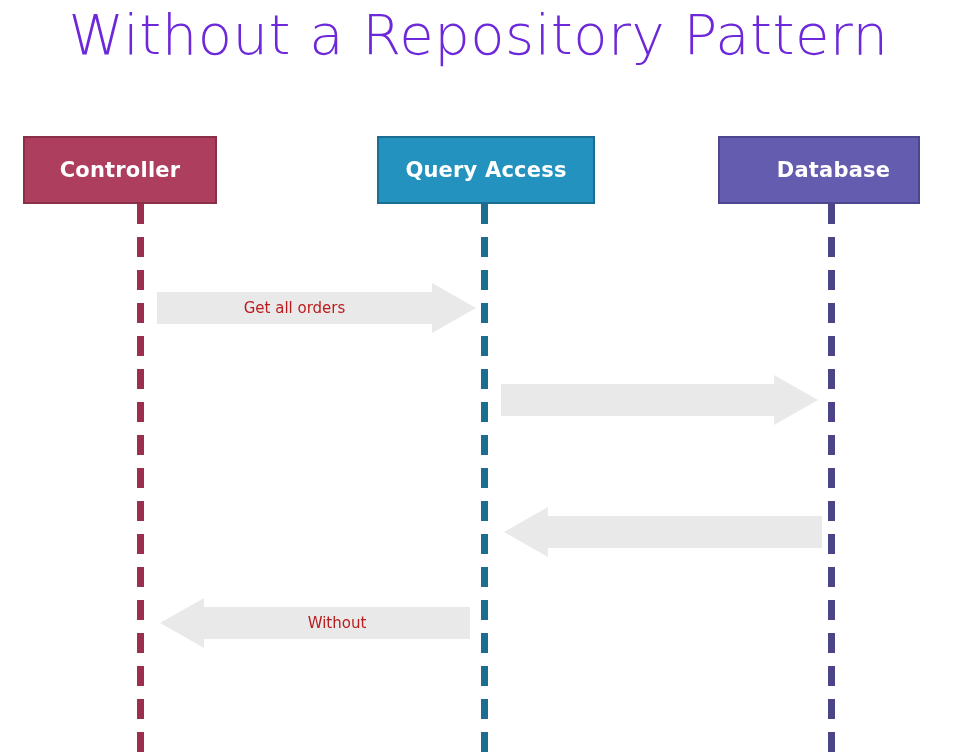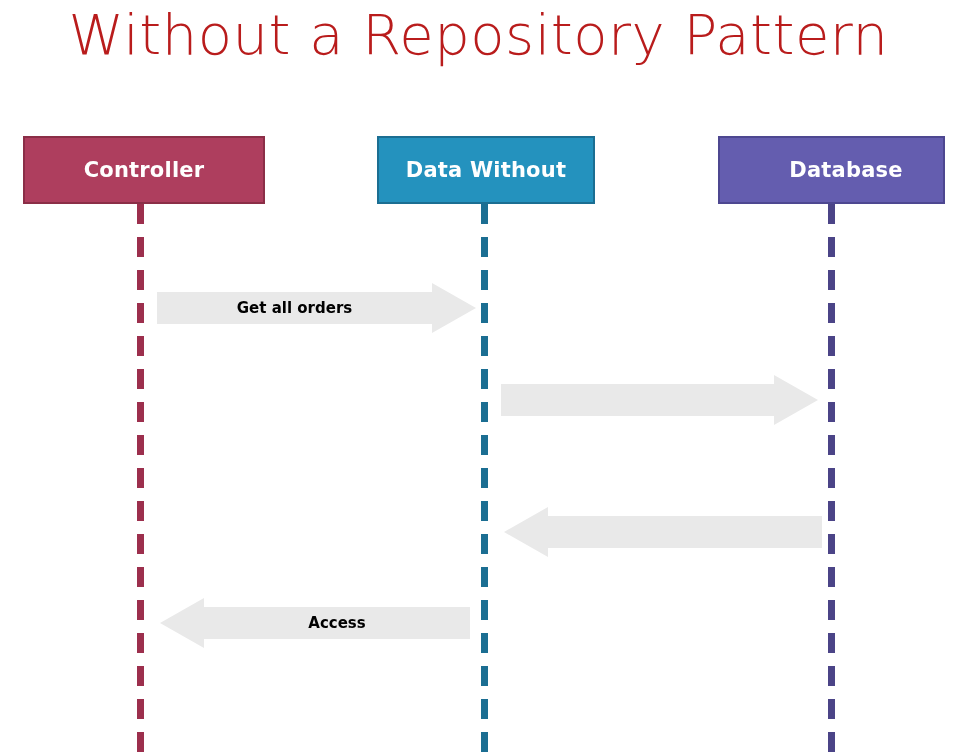--- a/index.html
+++ b/index.html
@@ -20,54 +20,54 @@
   #diagram-title {
     position: absolute;
     left: 0;
     top: 2px;
     width: 957px;
     text-align: center;
     font-family: "DejaVu Sans", sans-serif;
     font-weight: 300;
     font-size: 56px;
     letter-spacing: 0.5px;
-    color: #b91c1c;
+    color: #6d28d9;
     white-space: nowrap;
   }
 
   
   .participant-box {
     position: absolute;
     top: 136px;
     height: 68px;
     box-sizing: border-box;
     display: flex;
     align-items: center;
     justify-content: center;
     color: #ffffff;
     font-family: "DejaVu Sans", sans-serif;
     font-weight: bold;
     font-size: 21px;
     letter-spacing: 0.2px;
   }
   #participant-controller {
     left: 23px;
-    width: 242px;
+    width: 194px;
     background: #ae3e5e;
     border: 2px solid #8b2e47;
   }
   #participant-data-access {
     left: 377px;
     width: 218px;
     background: #2492be;
     border: 2px solid #1b6e92;
   }
   #participant-database {
     left: 718px;
-    width: 227px;
+    width: 202px;
     background: #645daf;
     border: 2px solid #4d4790;
     padding-left: 29px;
   }
 
   
   .lifeline {
     position: absolute;
     top: 204px;
     width: 7px;
@@ -97,23 +97,23 @@
     top: 0;
     width: 100%;
     height: 100%;
   }
   .message .arrow-label {
     position: absolute;
     top: 0;
     height: 50px;
     line-height: 50px;
     font-family: "DejaVu Sans", sans-serif;
-    font-weight: bold;
+    font-weight: normal;
     font-size: 15px;
-    color: #000000;
+    color: #b91c1c;
     white-space: nowrap;
   }
   
   .message.dir-right .arrow-label {
     left: 0;
     right: 44px;
     text-align: center;
   }
   
   .message.dir-left .arrow-label {
@@ -130,21 +130,21 @@
 </head>
 <body>
 
 <div id="diagram-title">Without a Repository Pattern</div>
 
 <div class="participant-box" id="participant-controller">
   <span>Controller</span>
 </div>
 
 <div class="participant-box" id="participant-data-access">
-  <span>Data Without</span>
+  <span>Query Access</span>
 </div>
 
 <div class="participant-box" id="participant-database">
   <span>Database</span>
 </div>
 
 <div class="lifeline" id="lifeline-controller">
     <div class="dash" style="top: 0px; height: 20px;"></div>
     <div class="dash" style="top: 33px; height: 20px;"></div>
     <div class="dash" style="top: 66px; height: 20px;"></div>
@@ -218,14 +218,14 @@
 <div class="message dir-left" id="msg-all-orders">
   <svg class="arrow-shape" viewBox="0 0 318 50" preserveAspectRatio="none">
     <polygon points="318,9 44,9 44,0 0,25 44,50 44,41 318,41" fill="#e9e9e9"></polygon>
   </svg>
 </div>
 
 <div class="message dir-left" id="msg-orders">
   <svg class="arrow-shape" viewBox="0 0 310 50" preserveAspectRatio="none">
     <polygon points="310,9 44,9 44,0 0,25 44,50 44,41 310,41" fill="#e9e9e9"></polygon>
   </svg>
-  <span class="arrow-label">Access</span>
+  <span class="arrow-label">Without</span>
 </div>
 
 </body></html>

